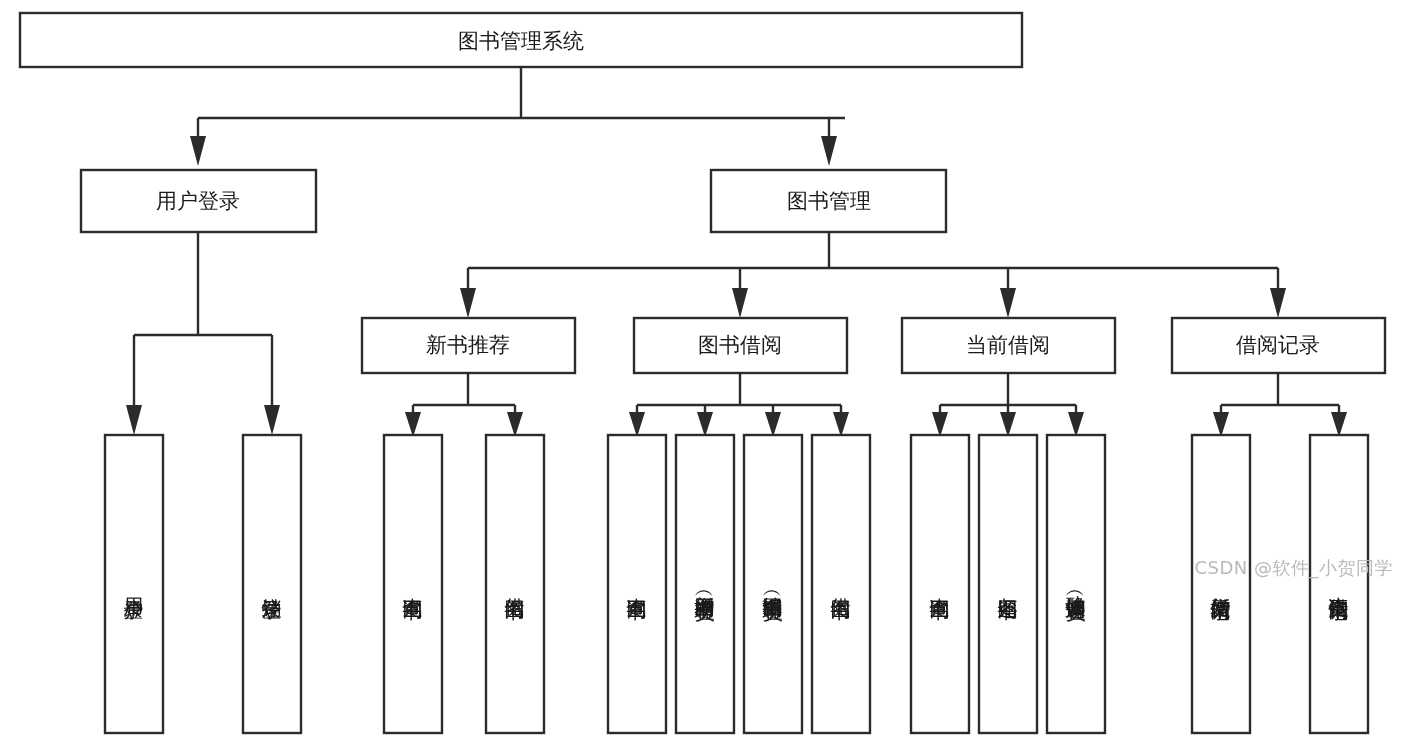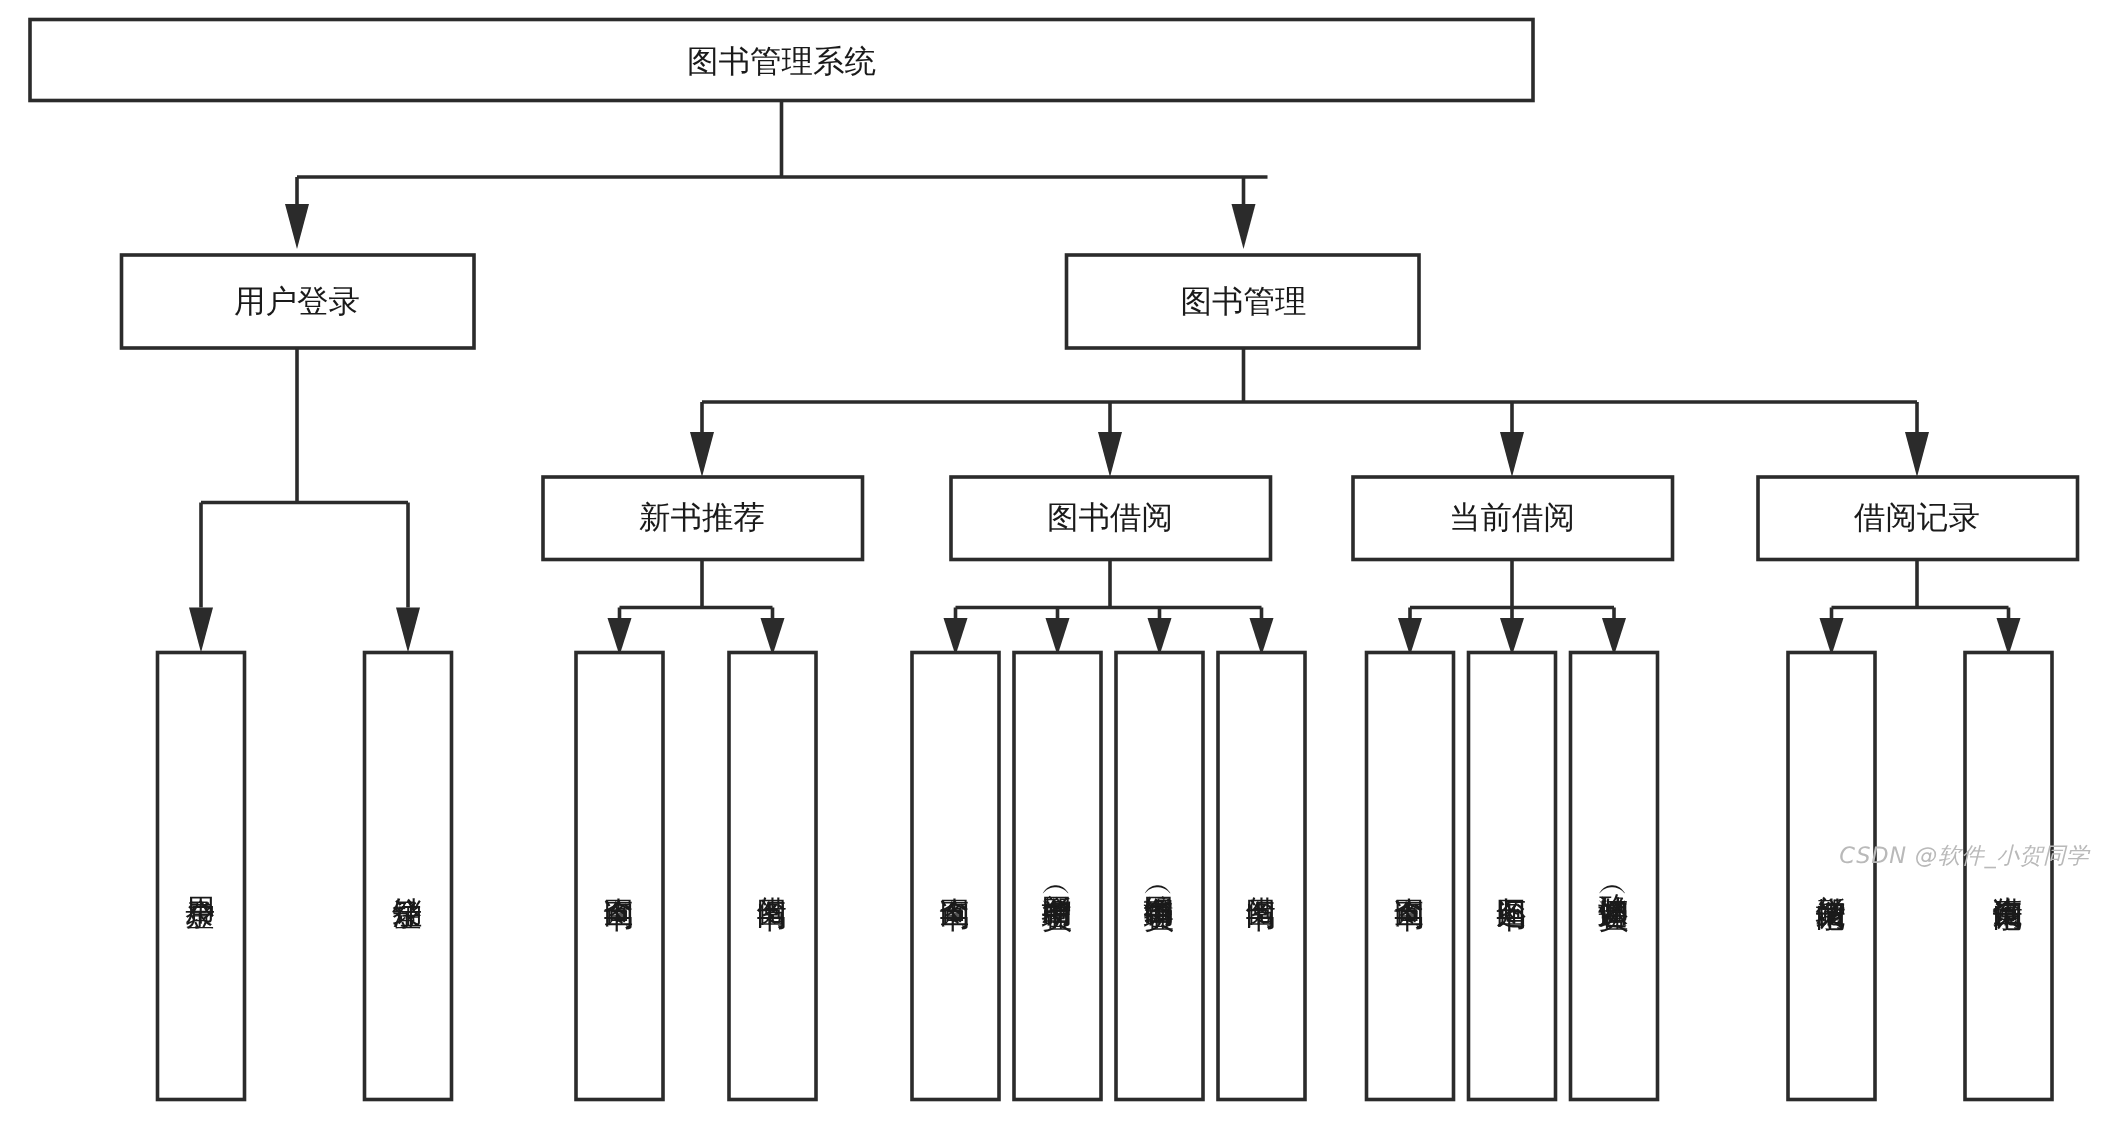--- a/index.html
+++ b/index.html
@@ -64,25 +64,24 @@
     text-align: center;
     white-space: nowrap;
     pointer-events: none;
     user-select: none;
   }
   .watermark {
     position: absolute;
     right: 12px;
     bottom: 6px;
     font-family: "DejaVu Sans", "Liberation Sans", sans-serif;
-    font-size: 15px;
+    font-size: 18px;
     color: #b9b9b9;
     letter-spacing: 0.5px;
     white-space: nowrap;
-    font-style: italic;
   }
 </style>
 </head>
 <body>
 
 <div id="diagram-root">
 
   <svg class="diagram-canvas" viewBox="0 0 1405 747">
 
     <g>

